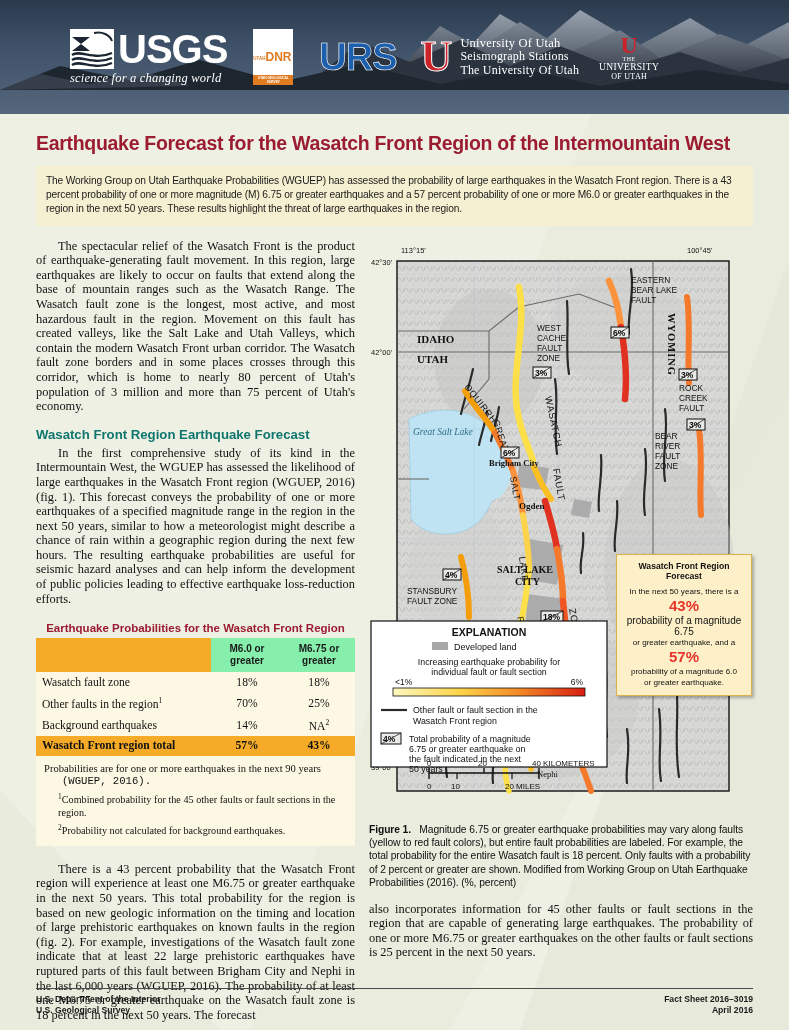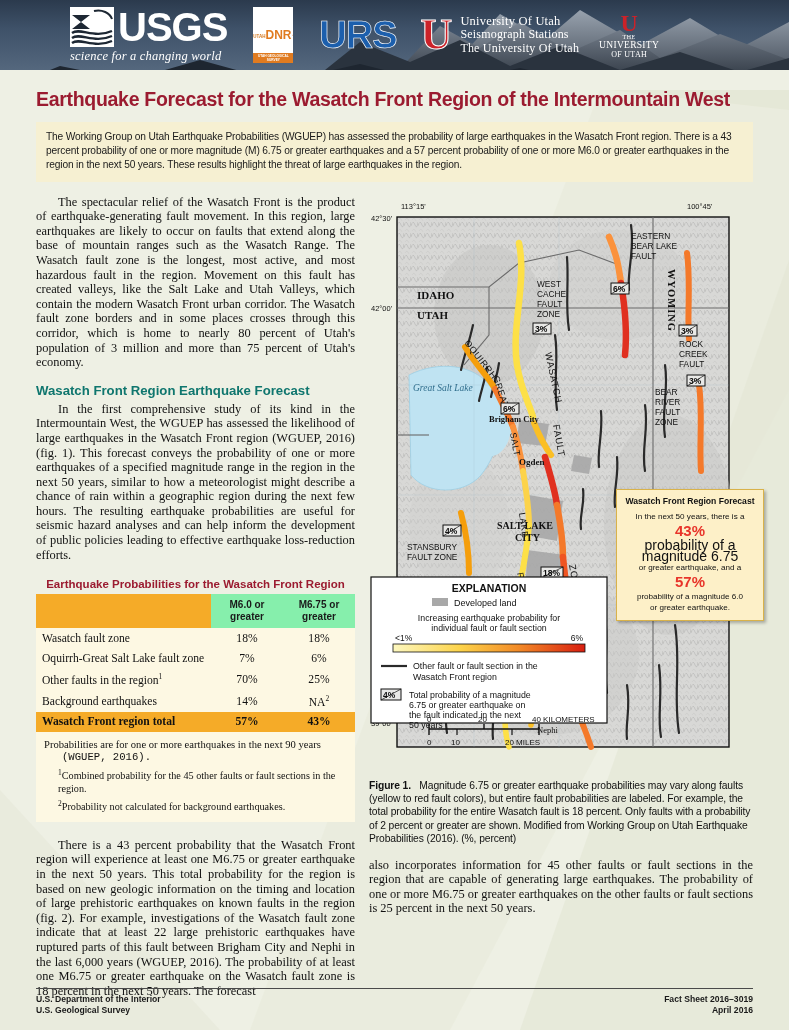--- a/index.html
+++ b/index.html
@@ -15,21 +15,21 @@
 
   
   .bg-diag {
     position: absolute; top: 90px; left: 0; width: 789px; height: 940px;
     overflow: hidden; pointer-events: none; z-index: 0;
   }
   .bg-diag svg { display: block; }
 
   
   .banner {
-    position: relative; width: 789px; height: 70px;
+    position: relative; width: 789px; height: 114px;
     background: #1d2733; overflow: hidden; z-index: 3;
   }
   .banner .sky {
     position: absolute; inset: 0;
     background: linear-gradient(180deg, #2b3a4d 0%, #3e5168 40%, #54677d 100%);
   }
   .banner .mtn { position: absolute; inset: 0; }
   .logos {
     position: absolute; inset: 0; display: flex; align-items: center;
     padding-left: 70px; gap: 0px;
@@ -263,25 +263,20 @@
               <div>M6.75 or</div>
               <div>greater</div>
             </th>
           </tr>
         </thead>
         <tbody>
           <tr>
             <td>Wasatch fault zone</td>
             <td class="num">18%</td>
             <td class="num">18%</td>
-          </tr>
-          <tr>
-            <td>Oquirrh-Great Salt Lake fault zone</td>
-            <td class="num">7%</td>
-            <td class="num">6%</td>
           </tr>
           <tr>
             <td><span>Other faults in the region</span><sup>1</sup></td>
             <td class="num">70%</td>
             <td class="num">25%</td>
           </tr>
           <tr>
             <td>Background earthquakes</td>
             <td class="num">14%</td>
             <td class="num"><span>NA</span><sup>2</sup></td>
@@ -583,29 +578,29 @@
             <text x="58" y="527" font-family="Liberation Sans, sans-serif" font-size="8" fill="#111">0</text>
             <text x="109" y="527" font-family="Liberation Sans, sans-serif" font-size="8" fill="#111">20</text>
             <text x="163" y="527" font-family="Liberation Sans, sans-serif" font-size="8" fill="#111">40 KILOMETERS</text>
             <text x="58" y="550" font-family="Liberation Sans, sans-serif" font-size="8" fill="#111">0</text>
             <text x="82" y="550" font-family="Liberation Sans, sans-serif" font-size="8" fill="#111">10</text>
             <text x="136" y="550" font-family="Liberation Sans, sans-serif" font-size="8" fill="#111">20 MILES</text>
           </g>
         </svg>
 
         
-        <div style="position:absolute; left:247px; top:294px; width:148px;
+        <div style="position:absolute; left:247px; top:315px; width:136px;
                     background:#fdf0c8; border:1.2px solid #d9b24a;
                     box-shadow:2px 2px 3px rgba(0,0,0,0.28);
                     padding:6px 6px 7px 6px; text-align:center;
                     font-family:'Liberation Sans', sans-serif; color:#111;">
           <div style="font-size:8.6px; font-weight:bold; margin-bottom:5px;">Wasatch Front Region Forecast</div>
           <div style="font-size:8.1px; line-height:11px;">In the next 50 years, there is a</div>
           <div style="font-size:15px; font-weight:bold; color:#e8342a; line-height:18px;">43%</div>
-          <div style="font-size:14px; line-height:11px;">probability of a magnitude 6.75</div>
+          <div style="font-size:10px; line-height:11px;">probability of a magnitude 6.75</div>
           <div style="font-size:8.1px; line-height:11px;">or greater earthquake, and a</div>
           <div style="font-size:15px; font-weight:bold; color:#e8342a; line-height:18px;">57%</div>
           <div style="font-size:8.1px; line-height:11px;">probability of a magnitude 6.0</div>
           <div style="font-size:8.1px; line-height:11px;">or greater earthquake.</div>
         </div>
       </div>
 
       <div class="fig-cap">
         <b>Figure 1.</b>
         &nbsp;&nbsp;<span>Magnitude 6.75 or greater earthquake probabilities may vary along faults (yellow to red fault colors), but entire fault probabilities are labeled. For example, the total probability for the entire Wasatch fault is 18 percent. Only faults with a probability of 2 percent or greater are shown. Modified from Working Group on Utah Earthquake Probabilities (2016). (%, percent)</span>

